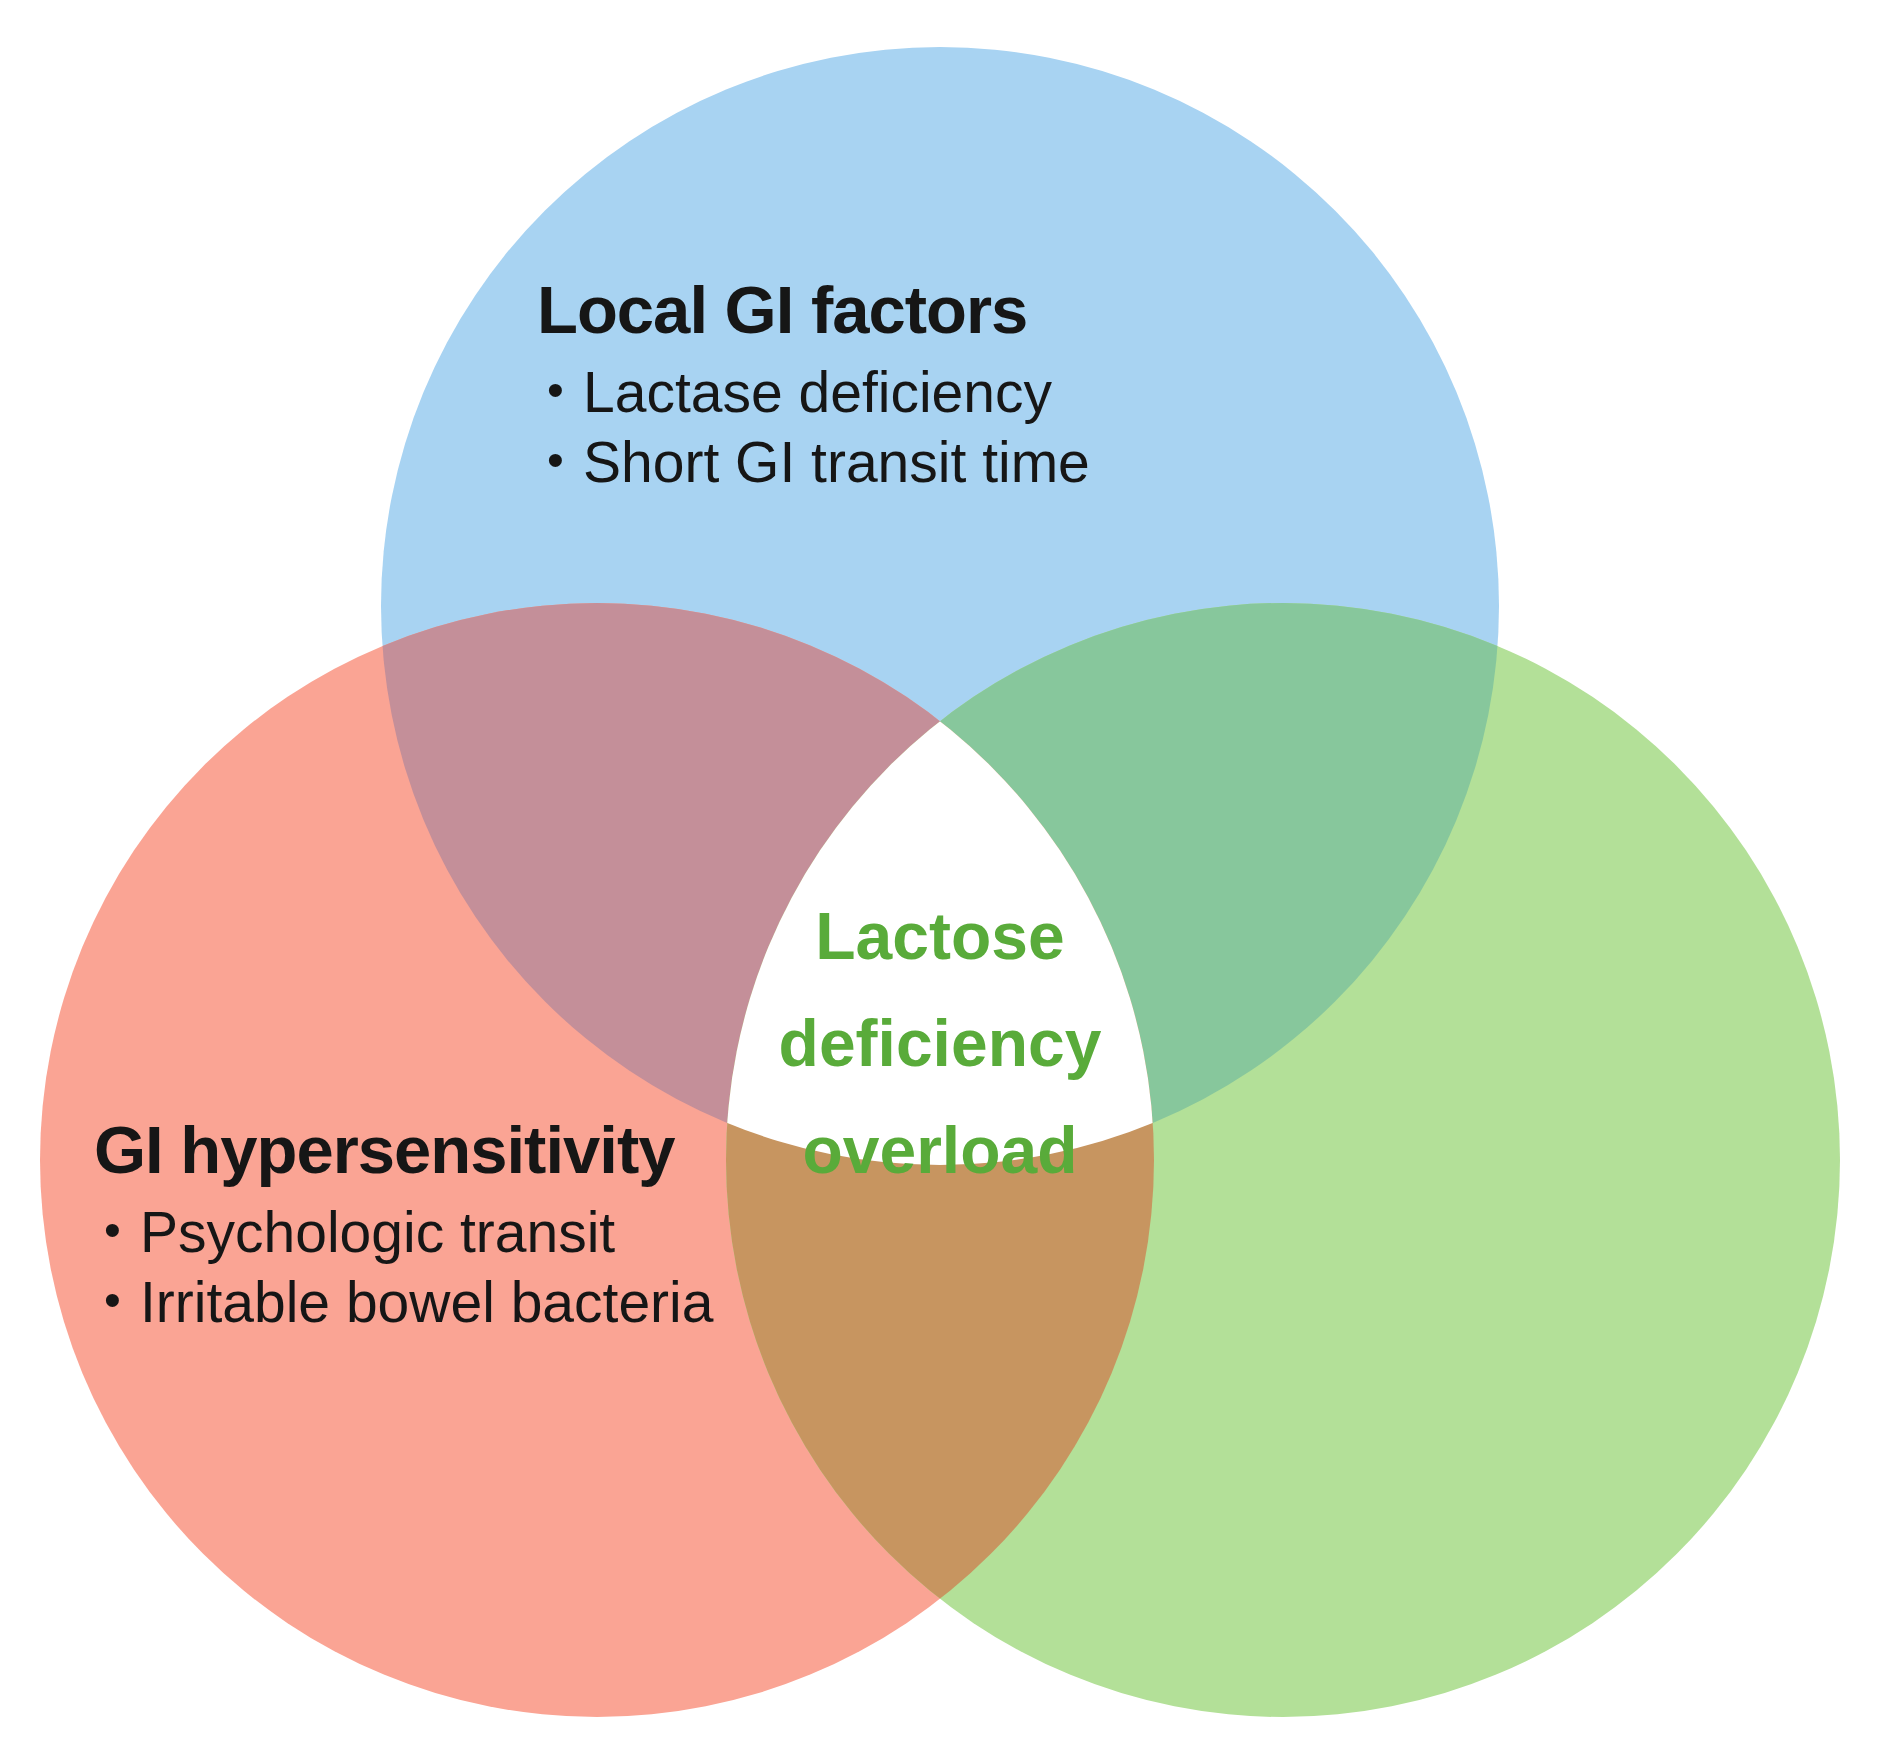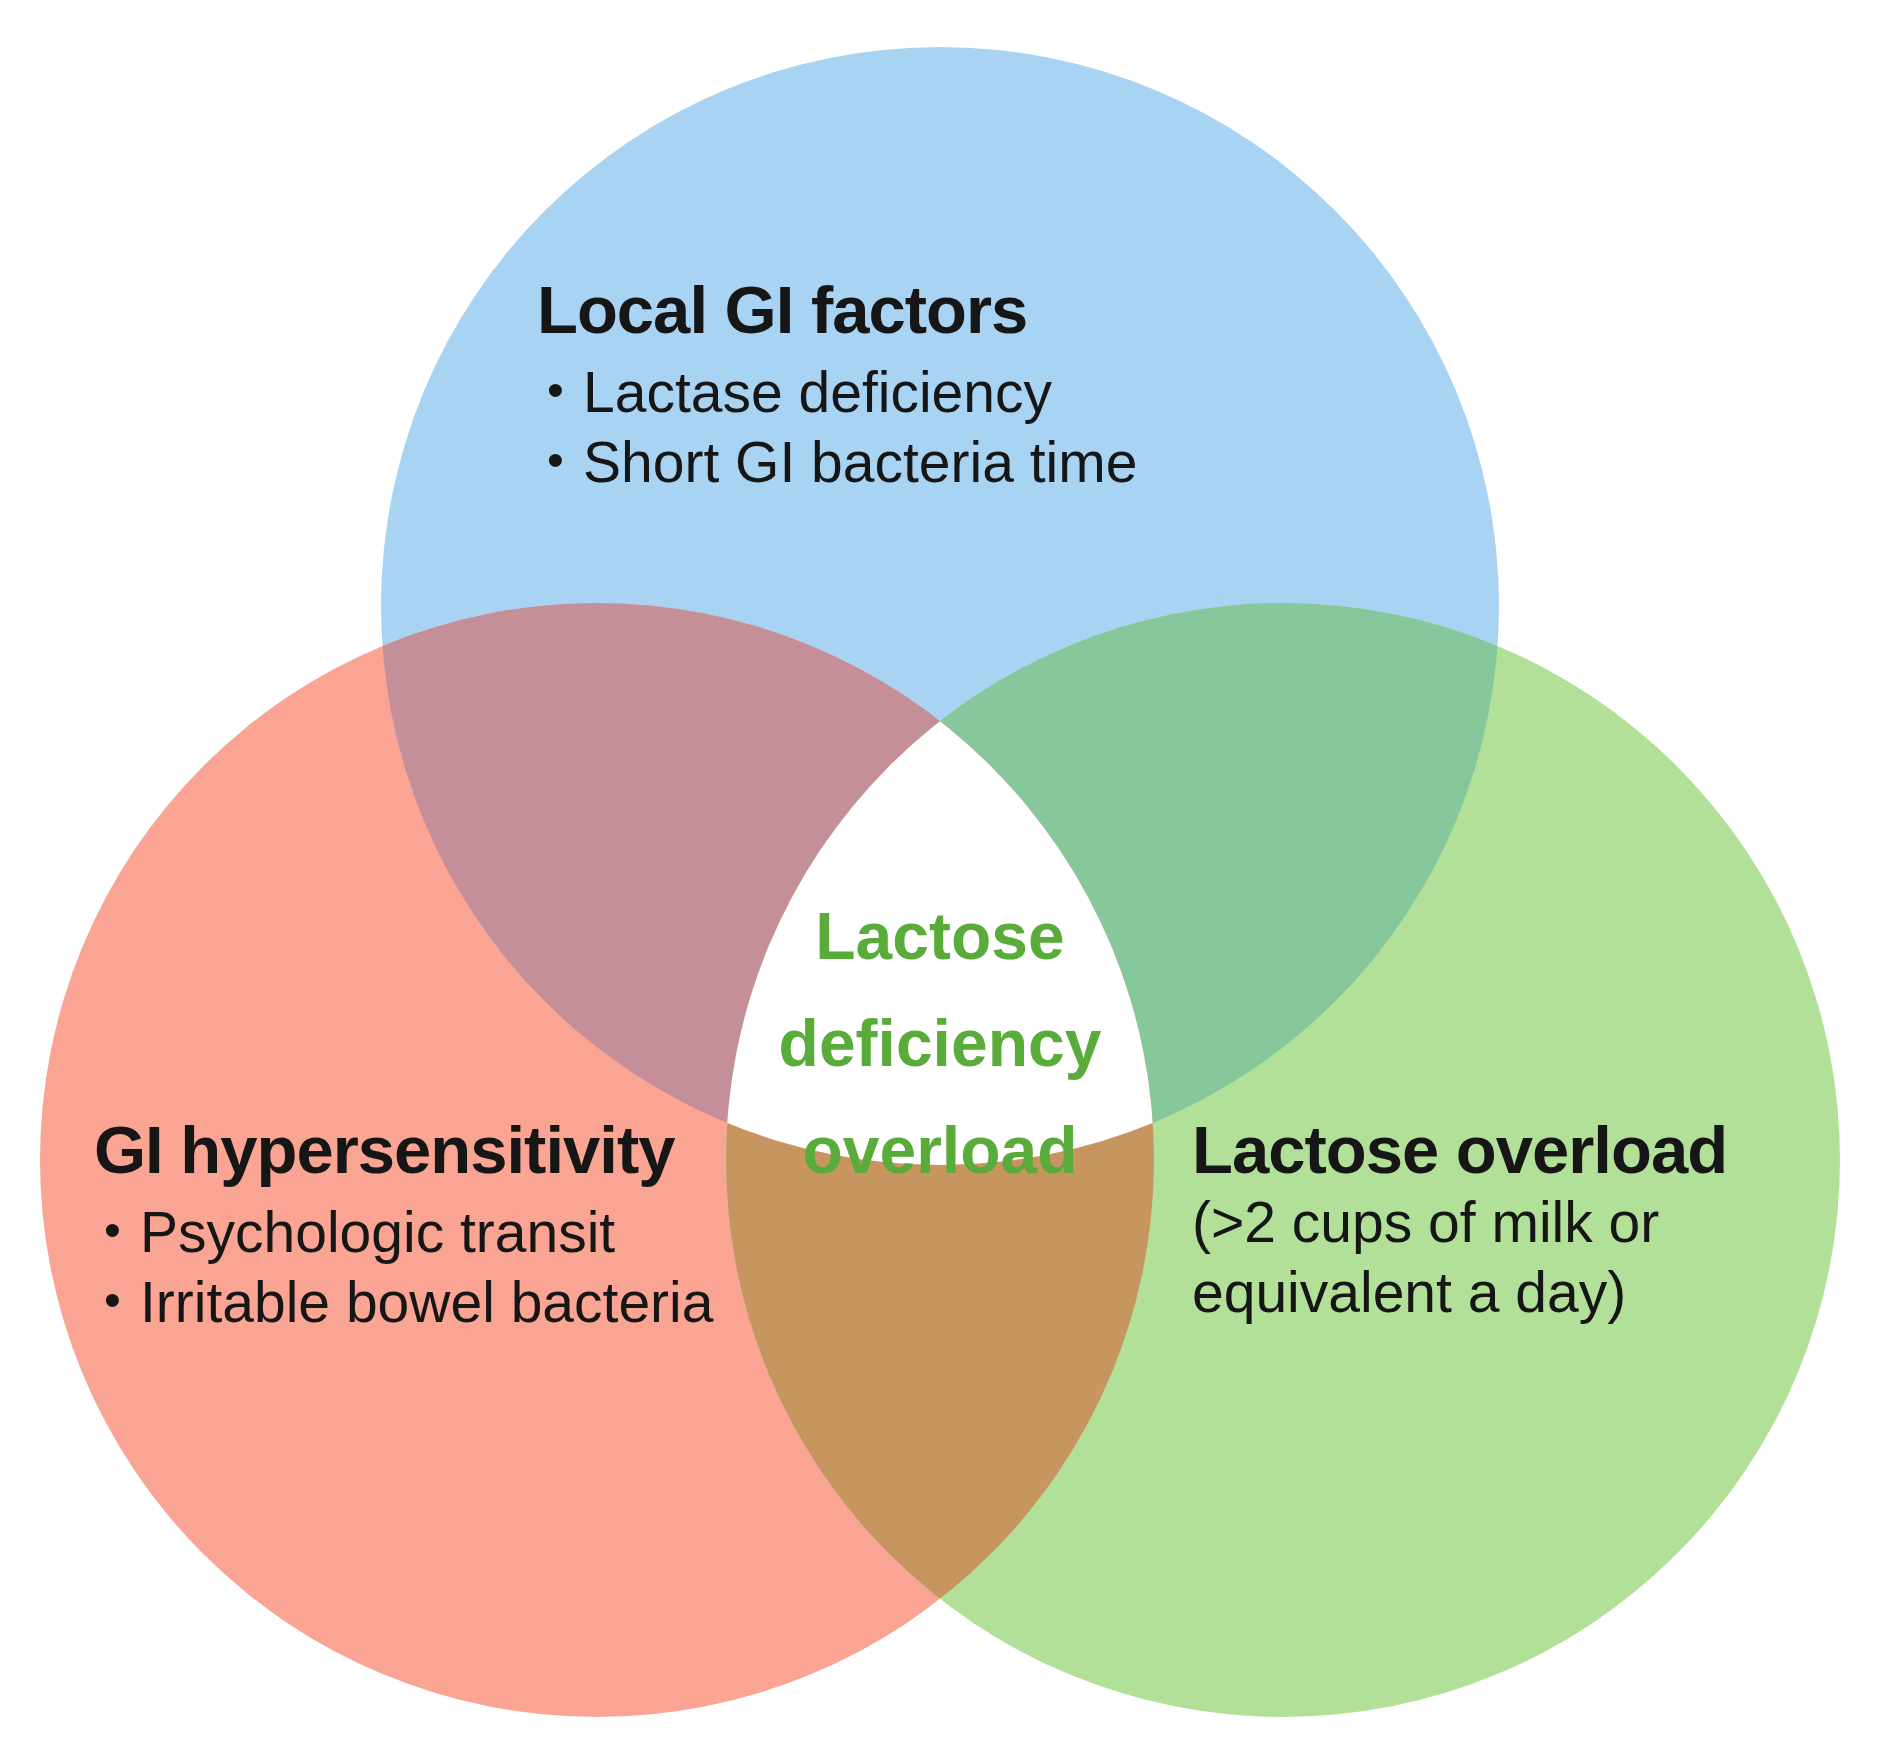--- a/index.html
+++ b/index.html
@@ -111,37 +111,32 @@
       <g clip-path="url(#clipRed)">
         <circle cx="1283" cy="1148" r="557" fill="#FFFFFF"></circle>
       </g>
     </g>
   </svg>
 
   <div class="tb tb-top">
     <h2 class="heading">Local GI factors</h2>
     <ul>
       <li>Lactase deficiency</li>
-      <li>Short GI bacteria time</li>
+      <li>Short GI transit time</li>
     </ul>
   </div>
 
   <div class="tb tb-left">
     <h2 class="heading">GI hypersensitivity</h2>
     <ul>
       <li>Psychologic transit</li>
       <li>Irritable bowel bacteria</li>
     </ul>
   </div>
 
-  <div class="tb tb-right">
-    <h2 class="heading">Lactose overload</h2>
-    <div class="note-line">(&gt;2 cups of milk or</div>
-    <div class="note-line">equivalent a day)</div>
-  </div>
 
   <div class="tb tb-center">
     <div class="c-line">Lactose</div>
     <div class="c-line">deficiency</div>
     <div class="c-line">overload</div>
   </div>
 
 </div>
 
 </body></html>

